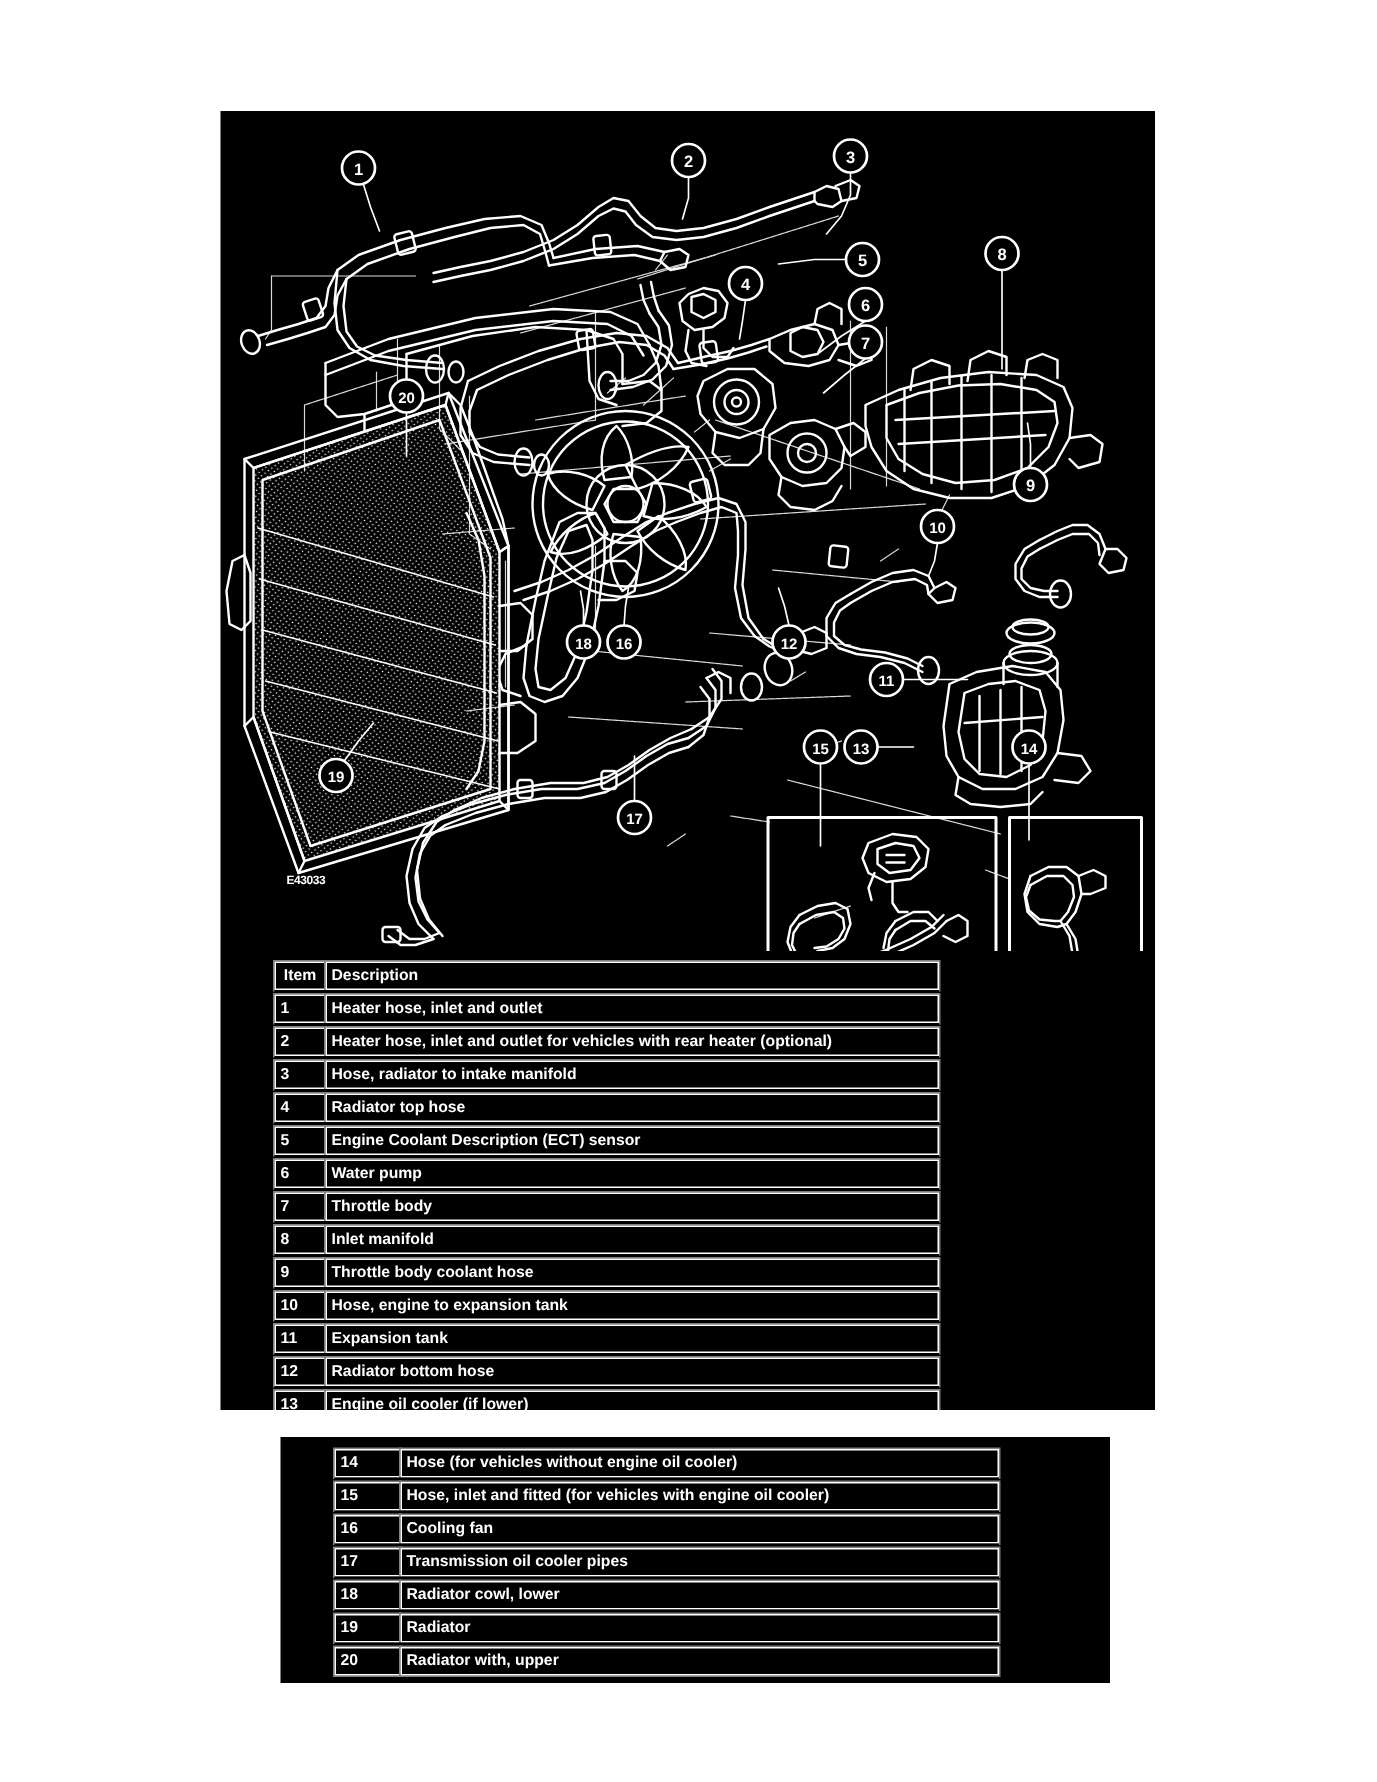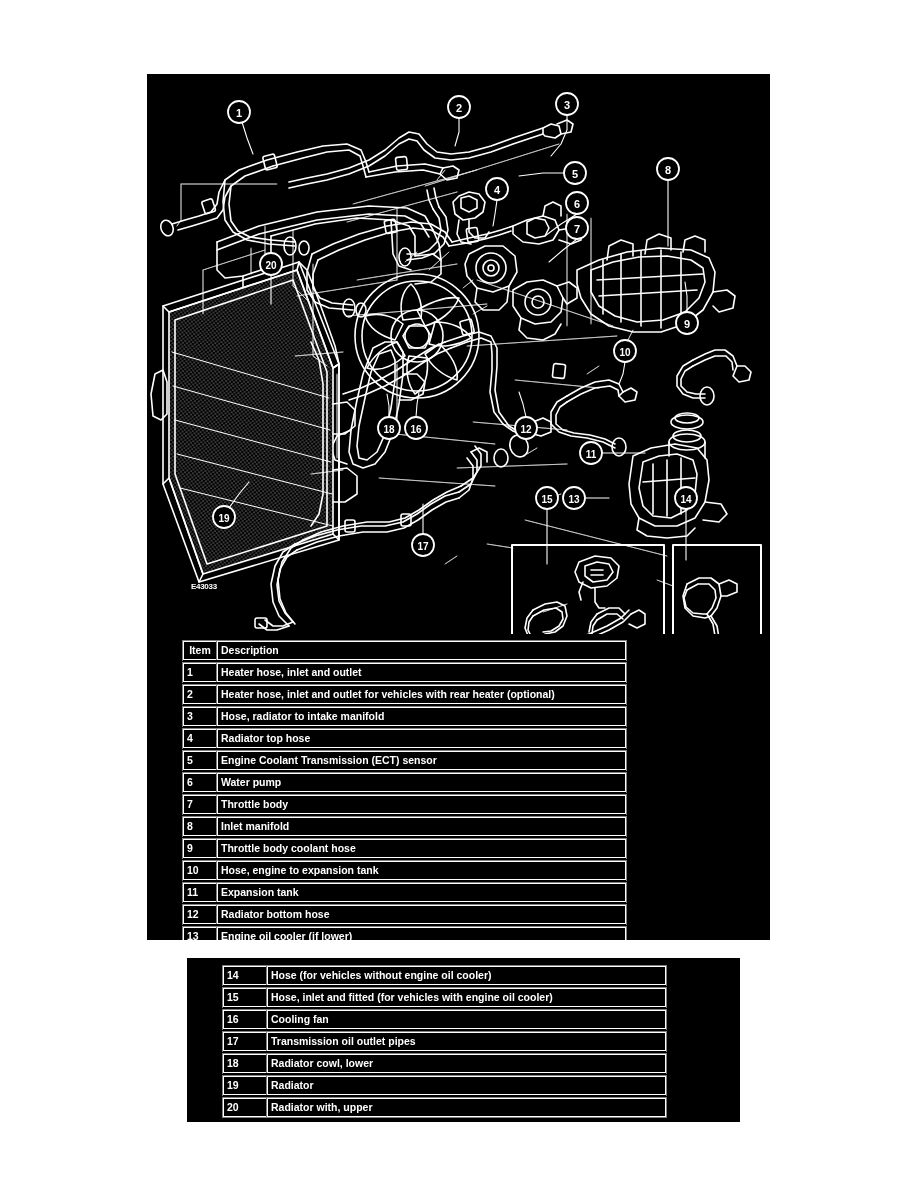--- a/index.html
+++ b/index.html
@@ -522,21 +522,21 @@
           </tr>
         <tr>
           <td>4</td>
           <td>Radiator top hose</td>
         </tr>
         <tr class="row-spacer">
             <td colspan="2"></td>
           </tr>
         <tr>
           <td>5</td>
-          <td>Engine Coolant Transmission (ECT) sensor</td>
+          <td>Engine Coolant Description (ECT) sensor</td>
         </tr>
         <tr class="row-spacer">
             <td colspan="2"></td>
           </tr>
         <tr>
           <td>6</td>
           <td>Water pump</td>
         </tr>
         <tr class="row-spacer">
             <td colspan="2"></td>
@@ -616,21 +616,21 @@
           </tr>
         <tr>
           <td>16</td>
           <td>Cooling fan</td>
         </tr>
         <tr class="row-spacer">
             <td colspan="2"></td>
           </tr>
         <tr>
           <td>17</td>
-          <td>Transmission oil outlet pipes</td>
+          <td>Transmission oil cooler pipes</td>
         </tr>
         <tr class="row-spacer">
             <td colspan="2"></td>
           </tr>
         <tr>
           <td>18</td>
           <td>Radiator cowl, lower</td>
         </tr>
         <tr class="row-spacer">
             <td colspan="2"></td>

